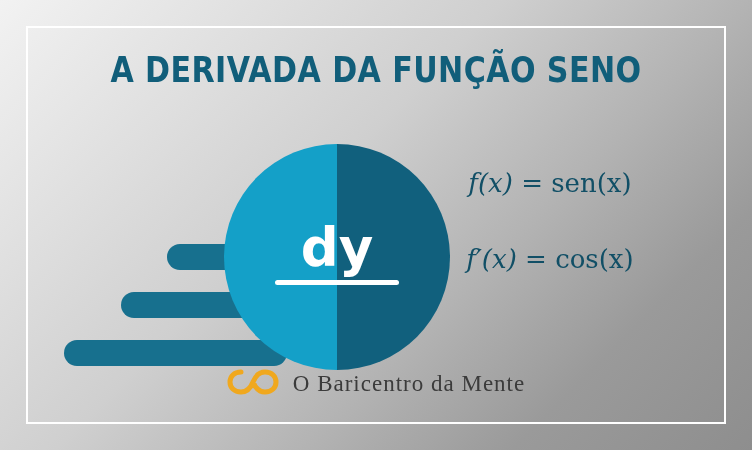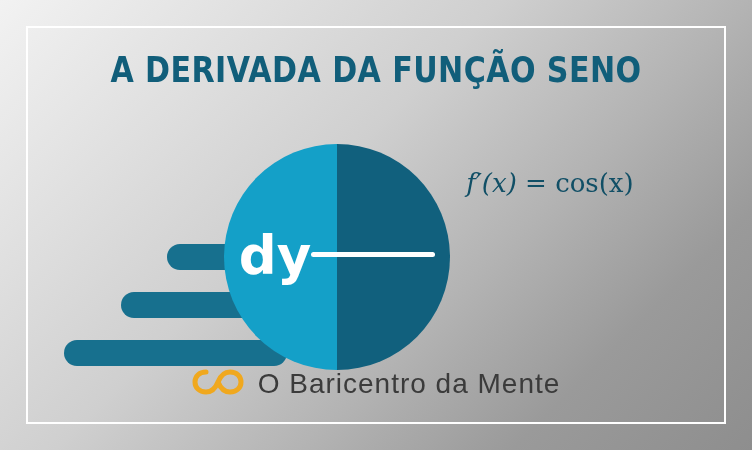--- a/index.html
+++ b/index.html
@@ -77,21 +77,21 @@
     background: linear-gradient(to right, #14a0c8 0%, #14a0c8 50%, #11607d 50%, #11607d 100%);
   }
 
   #dydx {
     position: absolute;
     left: 176px;
     top: 24px;
     width: 226px;
     height: 226px;
     display: flex;
-    flex-direction: row;
+    flex-direction: column;
     align-items: center;
     justify-content: center;
     color: #ffffff;
     font-family: "DejaVu Sans", sans-serif;
     font-weight: bold;
     font-size: 53px;
     line-height: 1;
   }
   #dy { margin-bottom: 4px; }
   #frac-bar {
@@ -128,22 +128,22 @@
     align-items: center;
     justify-content: center;
     gap: 14px;
   }
   #infinity-icon {
     display: block;
     line-height: 1;
   }
   #footer-text {
     color: #3b3b3b;
-    font-family: Liberation Sans, sans-serif;
-    font-size: 28px;
+    font-family: Liberation Serif, serif;
+    font-size: 23px;
     letter-spacing: 1px;
     white-space: nowrap;
   }
 </style>
 </head>
 <body>
 
 <div id="card">
   <div id="inner-frame">
 
@@ -155,20 +155,23 @@
       <div class="bar" id="bar-bot"></div>
       <div id="circle"></div>
       <div id="dydx">
         <div id="dy">dy</div>
         <div id="frac-bar"></div>
       </div>
     </div>
 
     <div id="formulas">
       <div class="formula">
+        <span class="it">f(x)</span><span> = </span><span>sen(x)</span>
+      </div>
+      <div class="formula">
         <span class="it">f′(x)</span><span> = </span><span>cos(x)</span>
       </div>
     </div>
 
     <div id="footer">
       <span id="infinity-icon">
         <svg width="52" height="30" viewBox="0 0 52 30" xmlns="http://www.w3.org/2000/svg">
           <path d="M14 5 C7 5 3 9.5 3 15 C3 20.5 7 25 14 25 C21 25 24 20 26 15 C28 10 31 5 38 5 C45 5 49 9.5 49 15 C49 20.5 45 25 38 25 C31 25 28 20 26 15" fill="none" stroke="#f0a81e" stroke-width="5" stroke-linecap="round"></path>
         </svg>
       </span>

